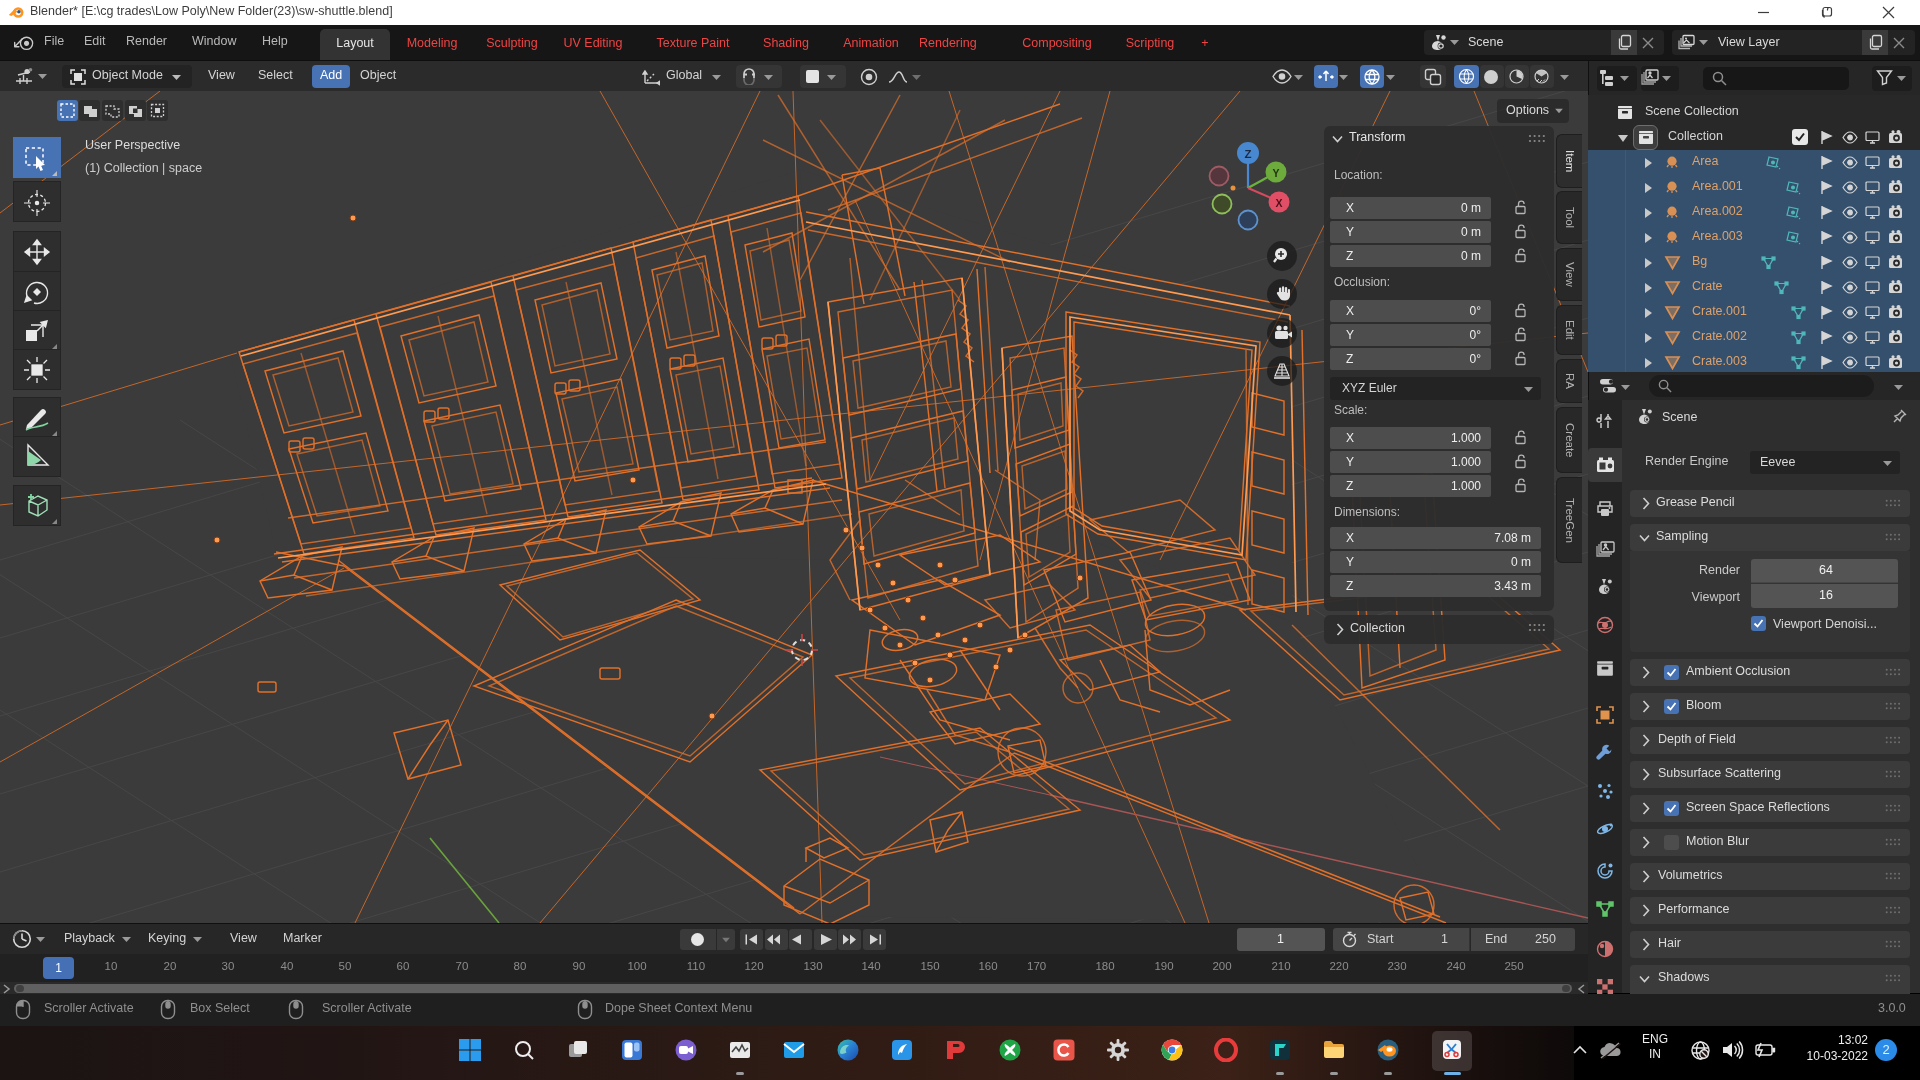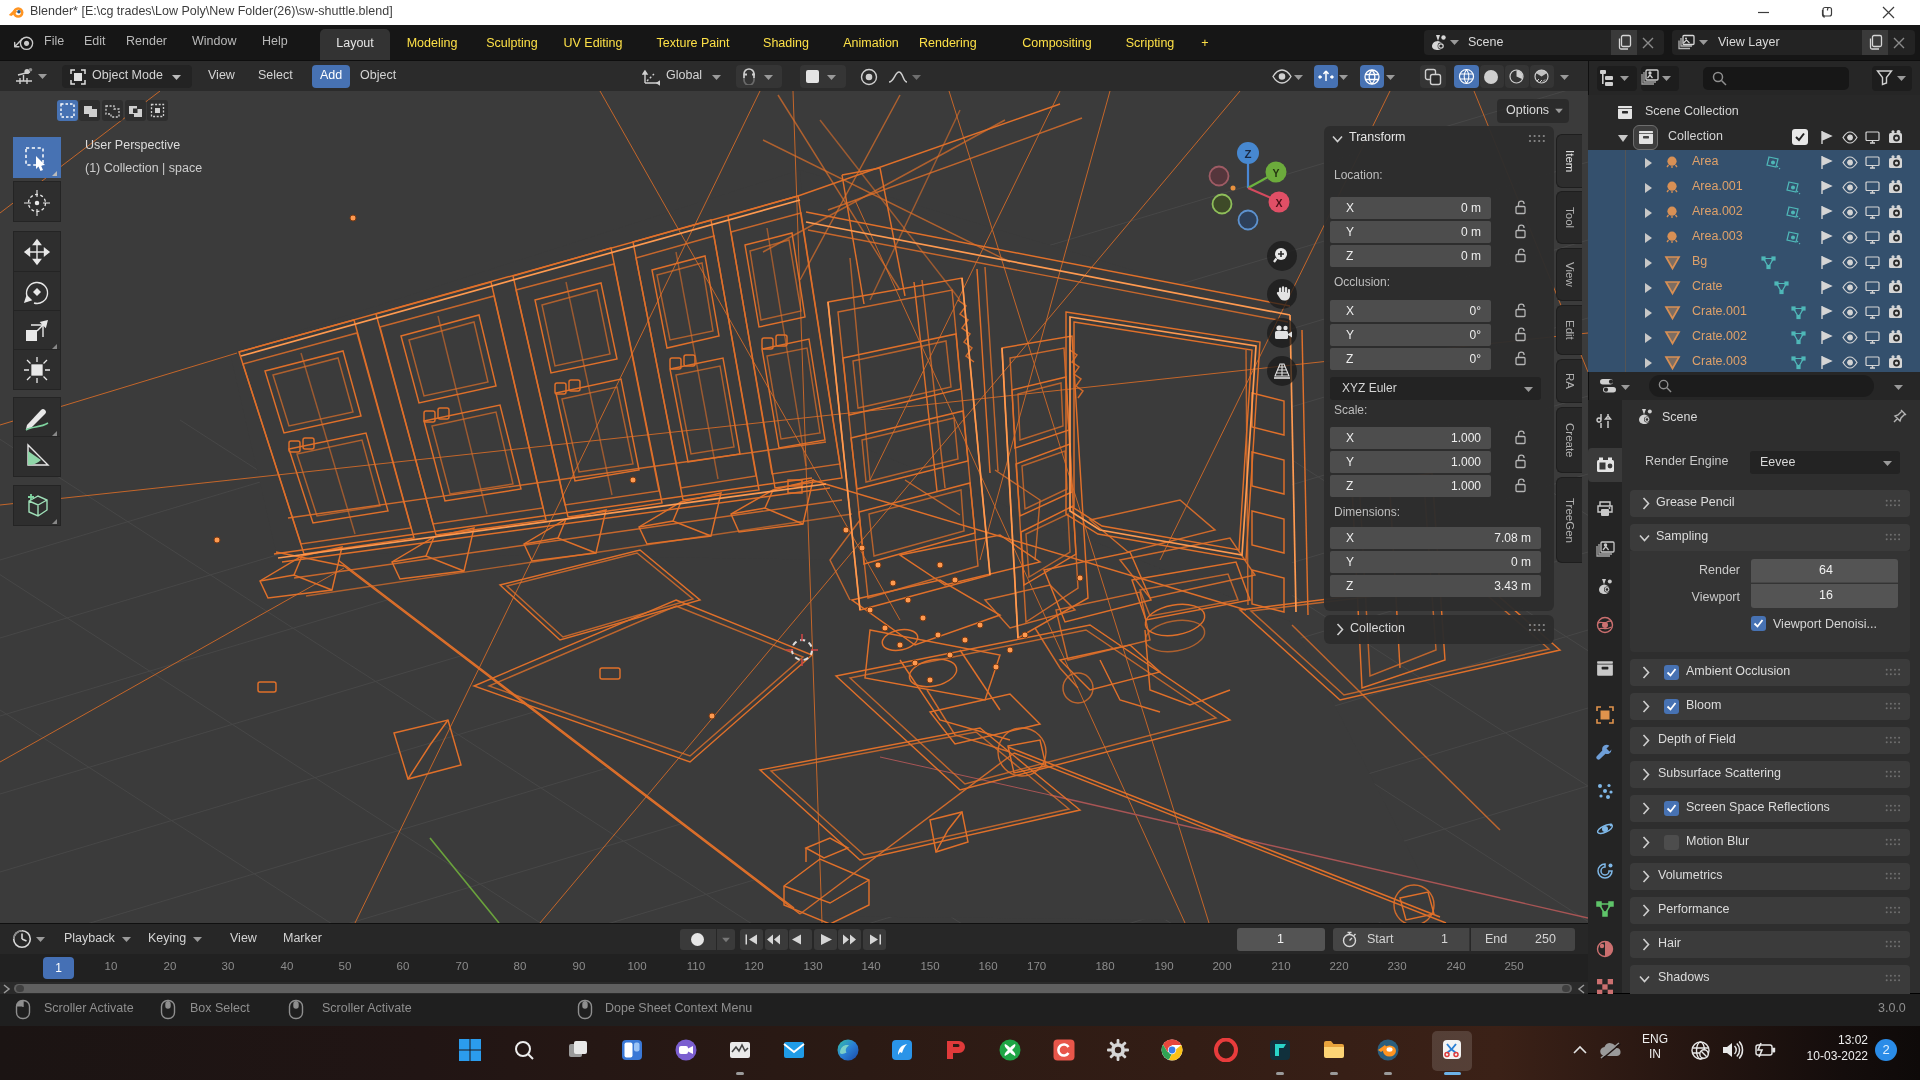--- a/index.html
+++ b/index.html
@@ -4,21 +4,21 @@
 html,body{width:1920px;height:1080px;overflow:hidden;background:#000;
  font-family:"Liberation Sans",sans-serif;-webkit-font-smoothing:antialiased}
 .abs{position:absolute}
 #root{position:relative;width:1920px;height:1080px}
 
 #titlebar{left:0;top:0;width:1920px;height:25px;background:#ffffff;color:#3d3d3d;font-size:12.5px}
 #titlebar .t{position:absolute;left:30px;top:4px}
 
 #topbar{left:0;top:25px;width:1920px;height:35px;background:#161616;color:#b9b9b9;font-size:12.5px}
 .menu{position:absolute;top:9px}
-.wtab{position:absolute;top:4px;height:31px;line-height:28px;padding:0;border-radius:5px 5px 0 0;color:#fde047;white-space:nowrap}
+.wtab{position:absolute;top:4px;height:31px;line-height:28px;padding:0;border-radius:5px 5px 0 0;color:#ef4444;white-space:nowrap}
 .wtab.on{background:#333333;color:#e6e6e6}
 
 #toolhdr{left:0;top:60px;width:1588px;height:31px;background:#2b2b2b;border-top:1px solid #0e0e0e;color:#d4d4d4;font-size:12.5px}
 .th{position:absolute;top:7px}
 .btn{position:absolute;border-radius:4px}
 
 #viewport{left:0;top:91px;width:1588px;height:832px;background:#3b3b3b;overflow:hidden}
 .ovl{position:absolute;color:#d0d0d0;font-size:12.5px}
 
 #npanel{position:absolute;left:1324px;top:35px;width:230px;height:485px;background:rgba(45,45,45,.96);border-radius:6px;color:#c6c6c6;font-size:12px}
@@ -52,34 +52,34 @@
 .chk.off{background:#4d4d4d}
 .chk svg{position:absolute;left:1px;top:1px}
 
 #timeline{left:0;top:923px;width:1588px;height:71px;background:#272727;border-top:1px solid #101010}
 #tlhdr{position:absolute;left:0;top:0;width:1588px;height:30px;color:#d4d4d4;font-size:12.5px}
 #ruler{position:absolute;left:0;top:30px;width:1588px;height:28px;background:#212121;color:#8c8c8c;font-size:11.5px}
 #tscroll{position:absolute;left:0;top:58px;width:1588px;height:13px;background:#2a2a2a}
 
 #status{left:0;top:994px;width:1920px;height:32px;background:#1f1f1f;color:#8f8f8f;font-size:12.5px}
 
-#taskbar{left:0;top:1026px;width:1920px;height:54px;
+#taskbar{left:0;top:1026px;width:1574px;height:54px;
  background:linear-gradient(90deg,#1b1413 0%,#211514 22%,#2b1a14 45%,#331d15 62%,#3b2117 78%,#2c1913 85%,#140d0c 96%,#0e0a09 100%)}
 .tico{position:absolute;top:12px;width:24px;height:24px}
 .tray{position:absolute;color:#efefef;font-size:12px}
 </style></head><body>
 <div id="root">
 <div class="abs" id="titlebar">
 <svg class="abs" style="left:8px;top:5px" width="17" height="15" viewBox="0 0 20 16">
  <circle cx="12" cy="8" r="6.2" fill="#ff9421"></circle>
         <circle cx="12" cy="8" r="3.1" fill="#fff"></circle>
  <circle cx="12.8" cy="7.2" r="2.1" fill="#265787"></circle>
  <path d="M1 11 L8 4 L11 7 L4 12 Z" fill="#ff9421"></path>
       </svg>
-<span class="t">Blender* [E:\cg trades\Low Poly\New Folder(26)\sw-shuttle.blend]</span>
+<span class="t">Blender* [E:\cg trades\Low Poly\New Folder(23)\sw-shuttle.blend]</span>
 <svg class="abs" style="left:1755px;top:6px" width="150" height="13" viewBox="0 0 150 13" stroke="#3c3c3c" stroke-width="1.2" fill="none">
  <path d="M3 6.5 H14"></path>
  <rect x="68" y="1.5" width="8.5" height="8.5" rx="2"></rect>
         <path d="M70.5 1.5 V0.5 a2 2 0 0 1 2-2" transform="translate(2,3)"></path>
  <path d="M70 11 a2.5 2.5 0 0 1-2.5-2.5 V4"></path>
  <path d="M128 1 L139 12 M139 1 L128 12"></path>
       </svg>
 </div>
 <div class="abs" id="topbar">
 <svg class="abs" style="left:13px;top:8px" width="22" height="19" viewBox="0 0 26 22" fill="none" stroke="#c9c9c9" stroke-width="1.6">

